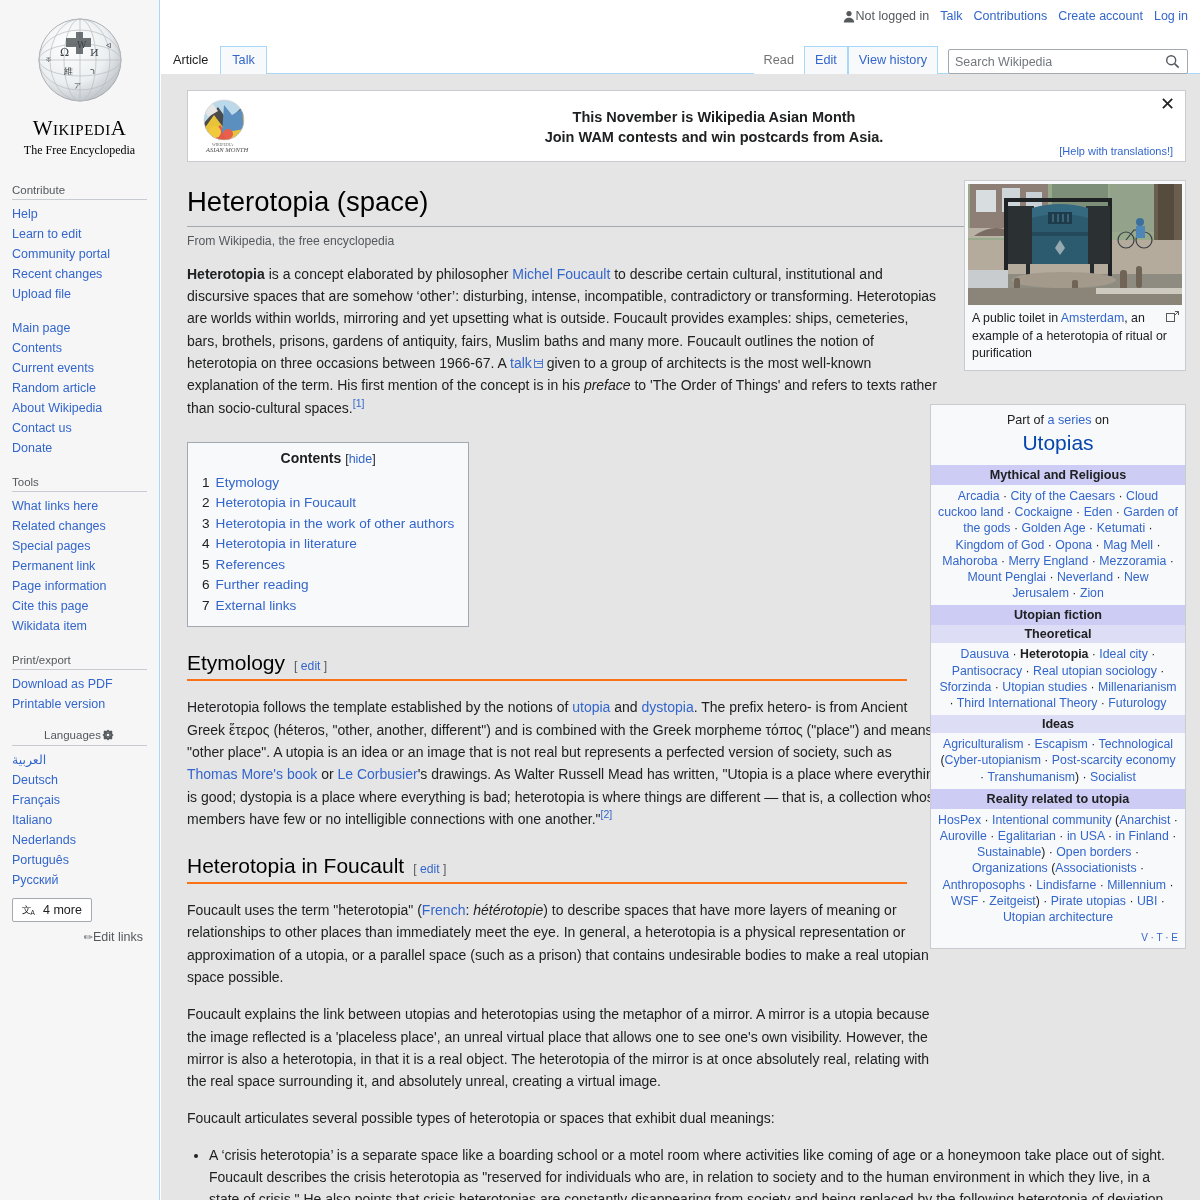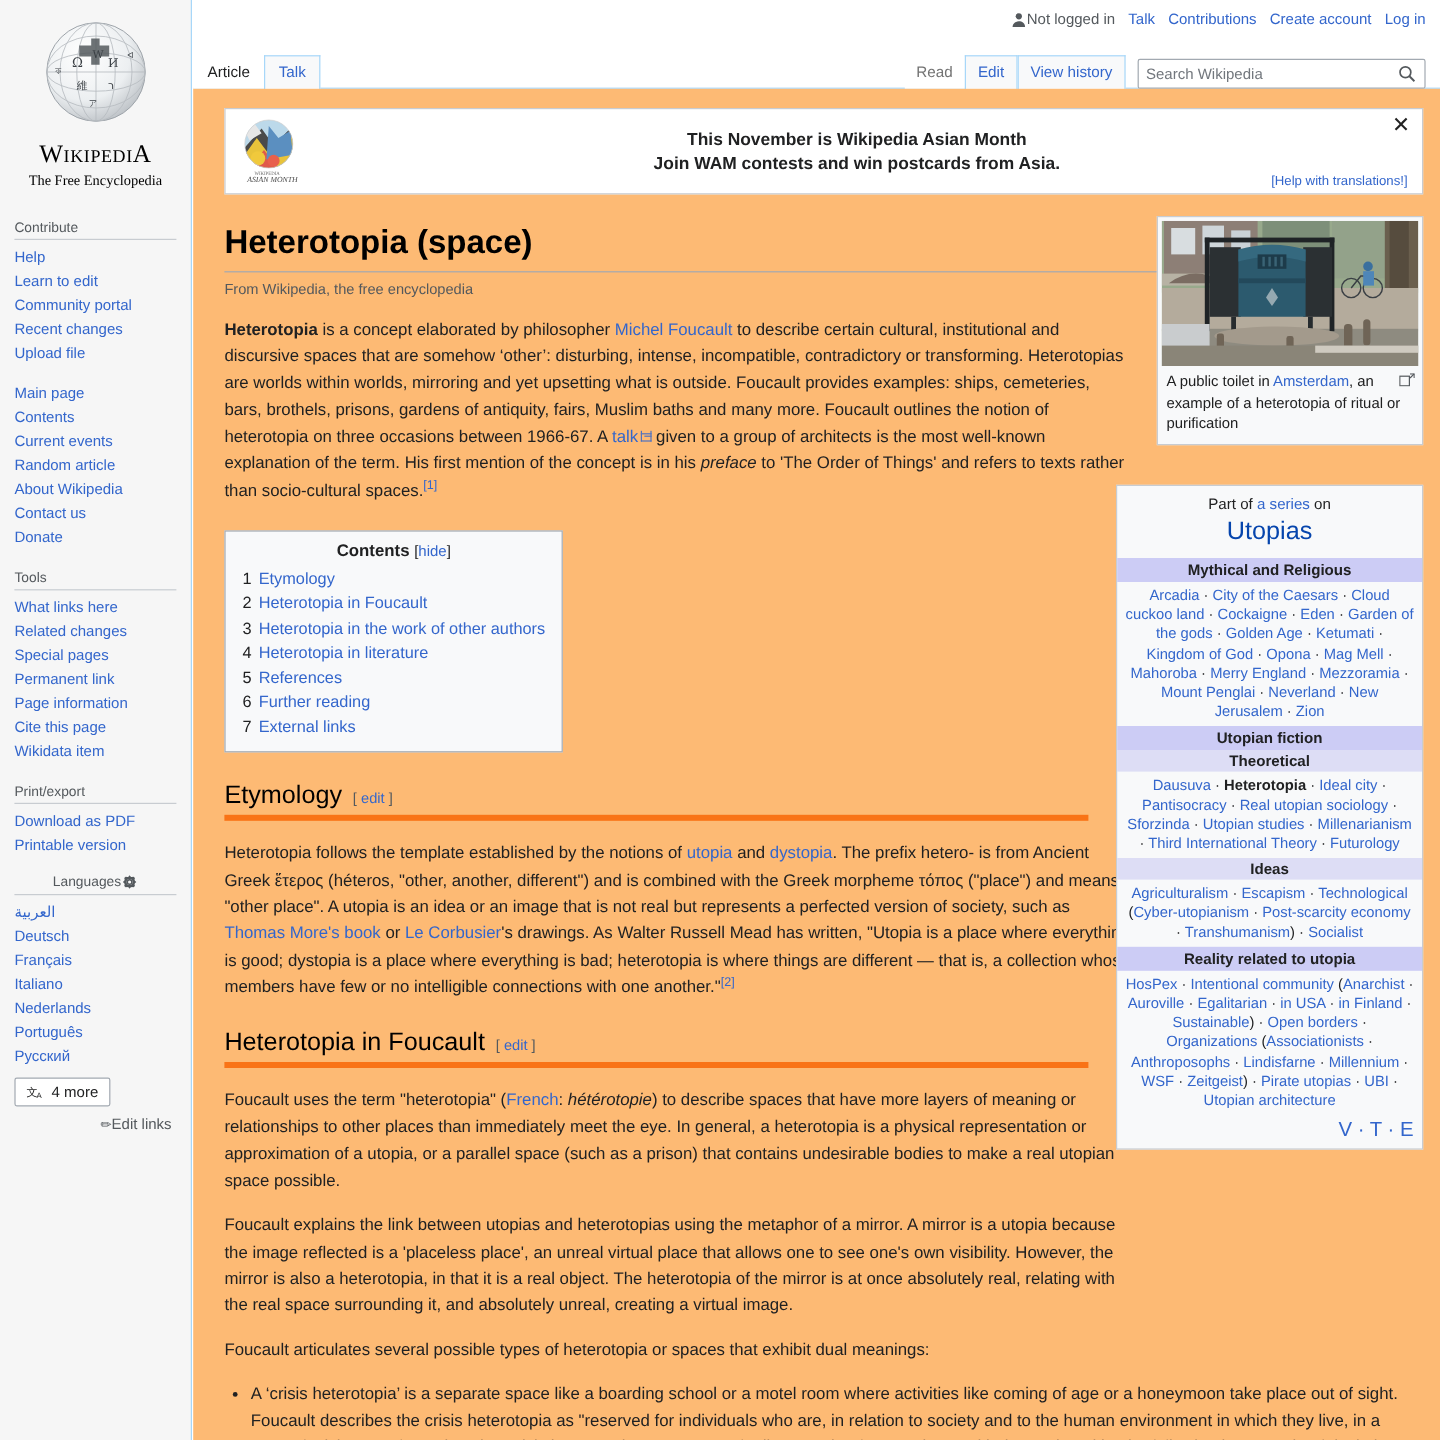--- a/index.html
+++ b/index.html
@@ -103,41 +103,41 @@
   .mag { position:absolute; right:7px; top:4px; width:15px; height:15px; }
 
   
   #tabline {
     position:absolute; left:161px; right:0; top:73px; height:1px; background:#a7d7f9;
   }
 
   
   #content {
     position:absolute; left:161px; top:74px; right:0; bottom:0;
-    background:#fdba74; padding:16px 14px 0 26px;
+    background:#e5e5e5; padding:16px 14px 0 26px;
   }
 
   
   #banner {
     display:flex; align-items:stretch; border:1px solid #c8ccd1;
     background:#fff; padding:8px 10px; margin:0 0 0 0; position:relative;
     min-height:70px; width:999px;
   }
   #banner .bimg { width:55px; flex:0 0 55px; display:flex; align-items:center; }
   #banner .btext { flex:1; text-align:center; padding-top:8px; }
   #banner .bt1 { font-weight:bold; font-size:14.5px; line-height:20px; }
   #banner .bhelp { position:absolute; right:12px; bottom:4px; font-size:11px; color:#3366cc; }
   #banner .bx {
     position:absolute; right:10px; top:6px; font-size:18px; color:#222;
     line-height:14px; cursor:pointer; font-family:"Liberation Sans", sans-serif;
   }
 
   h1#firstHeading {
     font-family:"Liberation Serif", serif;
-    font-weight:bold; font-size:27.5px; line-height:1.3;
+    font-weight:normal; font-size:27.5px; line-height:1.3;
     margin:22px 0 0 0; padding-bottom:6px; border-bottom:1px solid #a2a9b1;
     color:#000; width:988px;
   }
   h1#firstHeading { font-family:"Liberation Sans", sans-serif; }
   #siteSub { font-size:12.2px; color:#54595d; margin:7px 0 0 0; }
 
   .para { font-size:14px; line-height:22.3px; margin:15px 0 0 0; max-width:755px; text-align:left; }
   .para b { font-weight:bold; }
   sup.ref { font-size:10.5px; vertical-align:super; color:#3366cc; line-height:0; }
   .ext::after {
@@ -159,21 +159,21 @@
   #toc .toctitle { text-align:center; font-weight:bold; font-size:14px; margin-bottom:7px; }
   #toc .toctitle .hide { font-weight:normal; font-size:12.5px; color:#202122; }
   #toc .toctitle .hide a { color:#3366cc; }
   #toc ul { list-style:none; margin:0; padding:0; }
   #toc li { font-size:13.6px; line-height:20.5px; }
   #toc li .num { color:#202122; margin-right:6px; }
 
   h2.sec {
     font-family:"Liberation Sans", sans-serif; font-weight:normal;
     font-size:21px; margin:24px 0 0 0; padding-bottom:4px;
-    border-bottom:5px solid #f97316; width:720px; color:#000;
+    border-bottom:2px solid #f97316; width:720px; color:#000;
   }
   h2.sec .editsec { font-size:12.2px; color:#54595d; margin-left:9px; }
   h2.sec .editsec a { color:#3366cc; }
 
   ul.bullets { margin:14px 0 0 0; padding-left:22px; max-width:985px; }
   ul.bullets li { font-size:14px; line-height:22.3px; margin-bottom:3px; }
 
   
   #thumb {
     position:absolute; right:14px; top:180px; width:222px;
@@ -201,21 +201,21 @@
     background:#ccccf5; font-weight:bold; font-size:12.6px; padding:3px 4px;
     color:#202122;
   }
   #utopias .u-sub {
     background:#ddddf5; font-weight:bold; font-size:12.6px; padding:2px 4px;
     color:#202122;
   }
   #utopias .u-body { padding:3px 7px 4px 7px; line-height:16.2px; }
   #utopias .u-body a { color:#3366cc; }
   #utopias .u-body b { color:#202122; }
-  #utopias .u-vte { text-align:right; padding:3px 7px 5px 0; font-size:17px; color:#3366cc; }
+  #utopias .u-vte { text-align:right; padding:3px 7px 5px 0; font-size:10px; color:#3366cc; }
 </style>
 </head>
 <body>
 
 <div id="page">
 
   <div id="panel">
 
     <div id="logo-wrap">
       <svg class="globe" viewBox="0 0 100 100">

